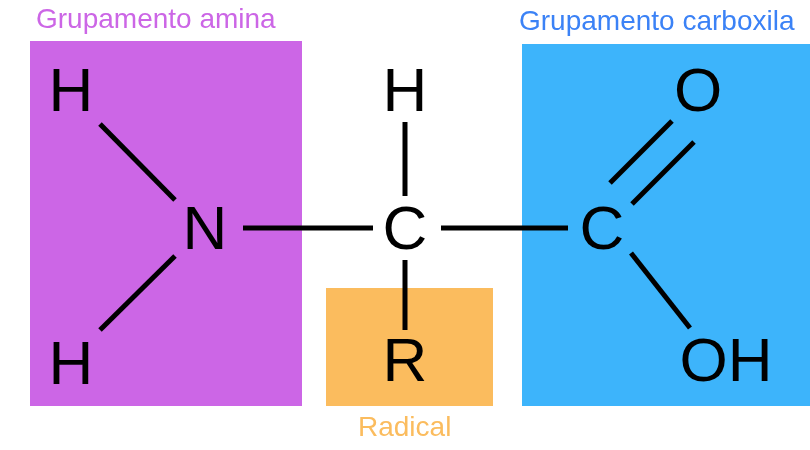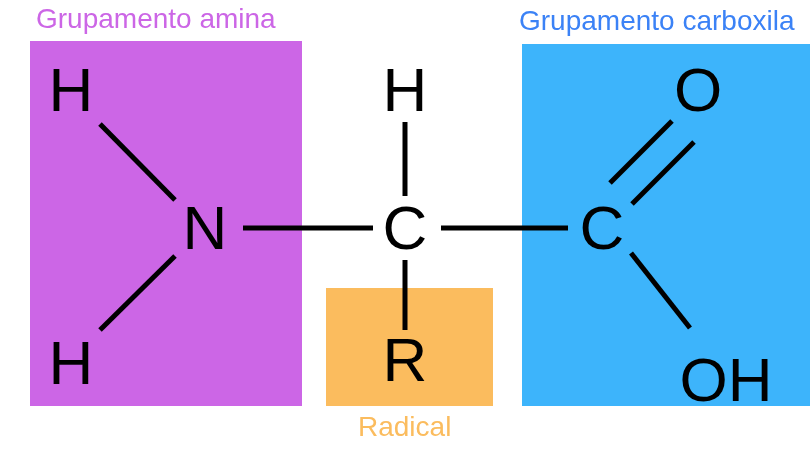--- a/index.html
+++ b/index.html
@@ -89,21 +89,21 @@
   #atom-h-amine-bottom { left: 71px;  top: 363px; }
 
   
   #atom-h-alpha { left: 405px; top: 90px;  }
   #atom-c-alpha { left: 405px; top: 228px; }
   #atom-r       { left: 405px; top: 360px; }
 
   
   #atom-c-carboxyl { left: 602px; top: 228px; }
   #atom-o-double   { left: 698px; top: 90px;  }
-  #atom-oh         { left: 726px; top: 360px; margin-top: 20px; }
+  #atom-oh         { left: 726px; top: 360px; }
 
   
   #bonds {
     position: absolute;
     left: 0;
     top: 0;
     width: 810px;
     height: 450px;
     pointer-events: none;
   }

